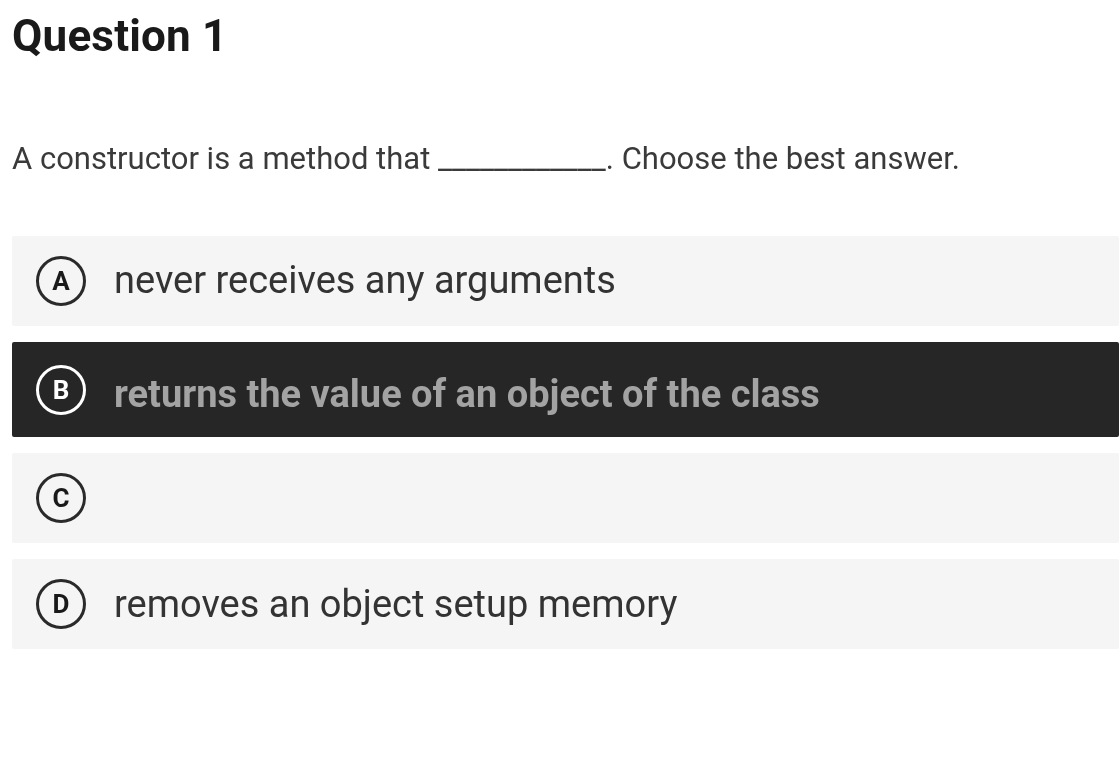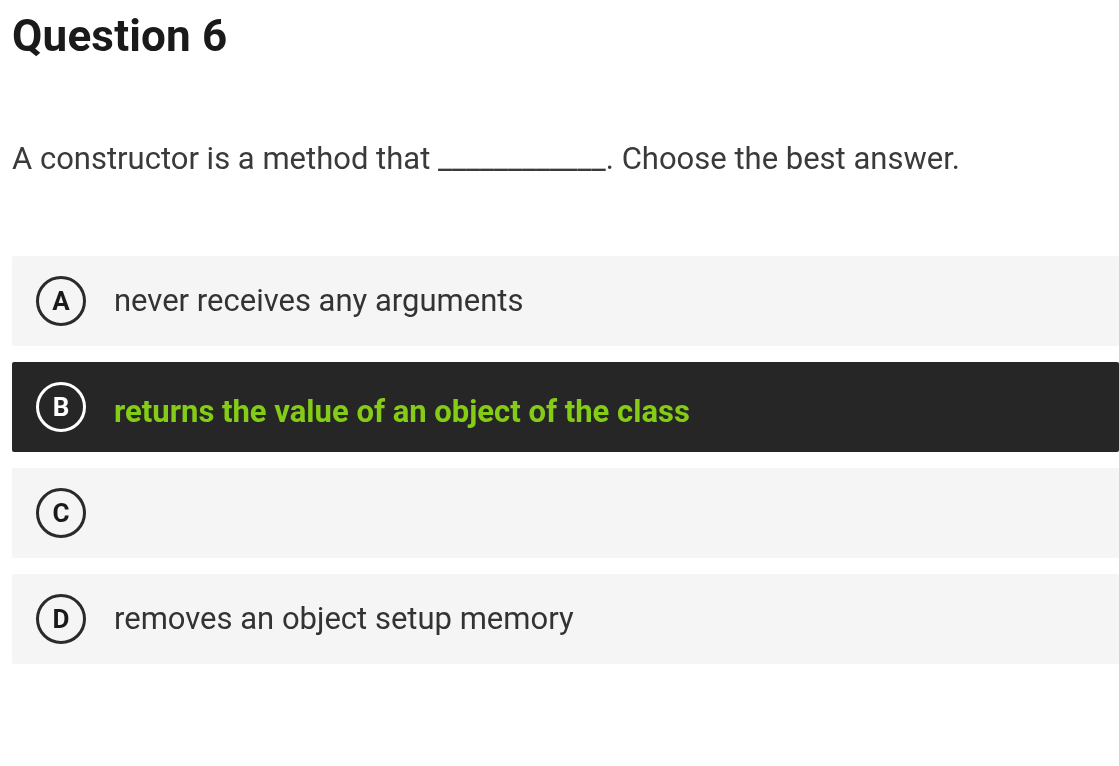--- a/index.html
+++ b/index.html
@@ -18,21 +18,21 @@
       font-size: 44px;
       font-weight: 700;
       color: #1a1a1a;
       margin-bottom: 76px;
       letter-spacing: 0.2px;
     }
     .question-prompt {
       font-size: 31px;
       font-weight: 400;
       color: #3a3a3a;
-      margin-bottom: 76px;
+      margin-bottom: 56px;
       line-height: 1.35;
     }
     .options {
       display: flex;
       flex-direction: column;
       gap: 16px;
     }
     .option {
       display: flex;
       align-items: center;
@@ -58,35 +58,35 @@
       font-size: 26px;
       font-weight: 700;
       color: #1a1a1a;
       background: transparent;
     }
     .option.selected .option-badge {
       border-color: #ffffff;
       color: #ffffff;
     }
     .option-text {
-      font-size: 31px;
+      font-size: 38px;
       font-weight: 400;
       color: #333333;
       line-height: 1.2;
     }
     .option.selected .option-text {
-      color: #84cc16;
+      color: #a3a3a3;
       font-weight: 700;
       margin-top: 10px;
     }
   </style>
 </head>
 <body>
 
-<h1 class="question-header">Question 6</h1>
+<h1 class="question-header">Question 1</h1>
 
 <p class="question-prompt">A constructor is a method that ____________. Choose the best answer.</p>
 
 <div class="options">
 
   <div class="option">
     <div class="option-badge">A</div>
     <div class="option-text">never receives any arguments</div>
   </div>
 

